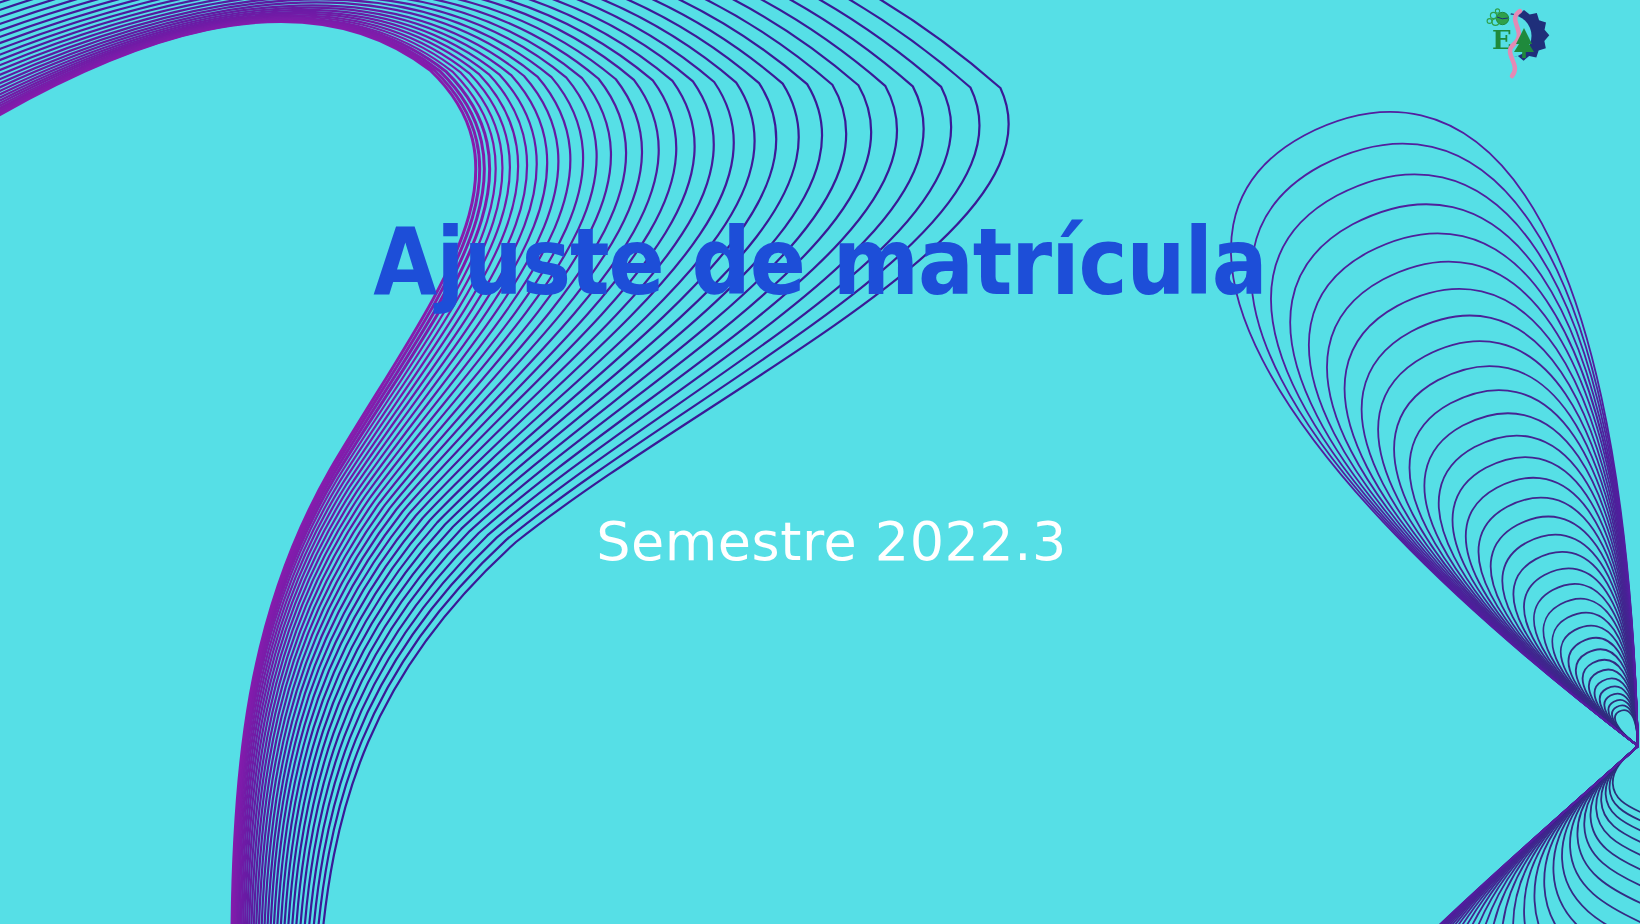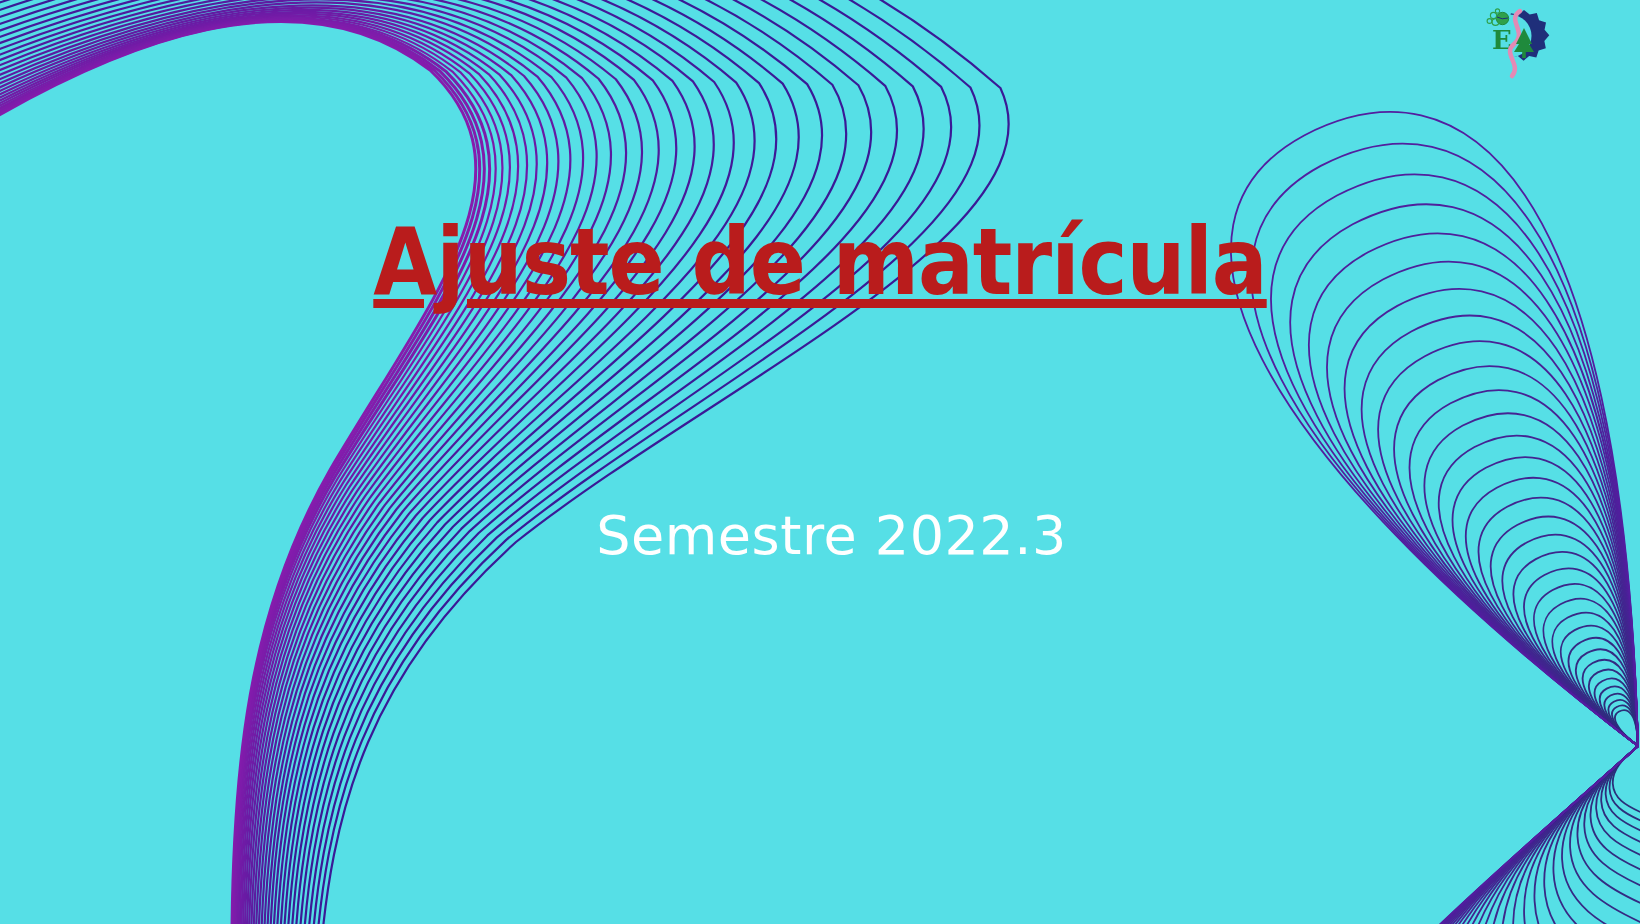--- a/index.html
+++ b/index.html
@@ -32,44 +32,43 @@
   }
   .title-block {
     position: absolute;
     left: 0;
     right: 0;
     top: 204px;
     text-align: center;
   }
   .slide-title {
     margin: 0;
-    color: #b91c1c;
+    color: #1d4ed8;
     font-family: "DejaVu Sans", sans-serif;
     font-weight: bold;
     font-size: 92px;
     line-height: 118px;
     letter-spacing: -1px;
     font-stretch: condensed;
     white-space: nowrap;
-    text-decoration: underline;
   }
   .slide-title .ord {
     font-size: 0.62em;
     vertical-align: 0.45em;
     line-height: 0;
   }
   .subtitle-block {
     position: absolute;
     left: 0;
     right: 0;
     top: 496px;
     text-align: center;
   }
   .slide-subtitle {
-    margin: 8px;
+    margin: 14px;
     color: #ffffff;
     font-family: "DejaVu Sans", sans-serif;
     font-weight: 400;
     font-size: 54px;
     line-height: 64px;
     letter-spacing: 0.5px;
     white-space: nowrap;
     padding-left: 23px;
   }
   .logo {

